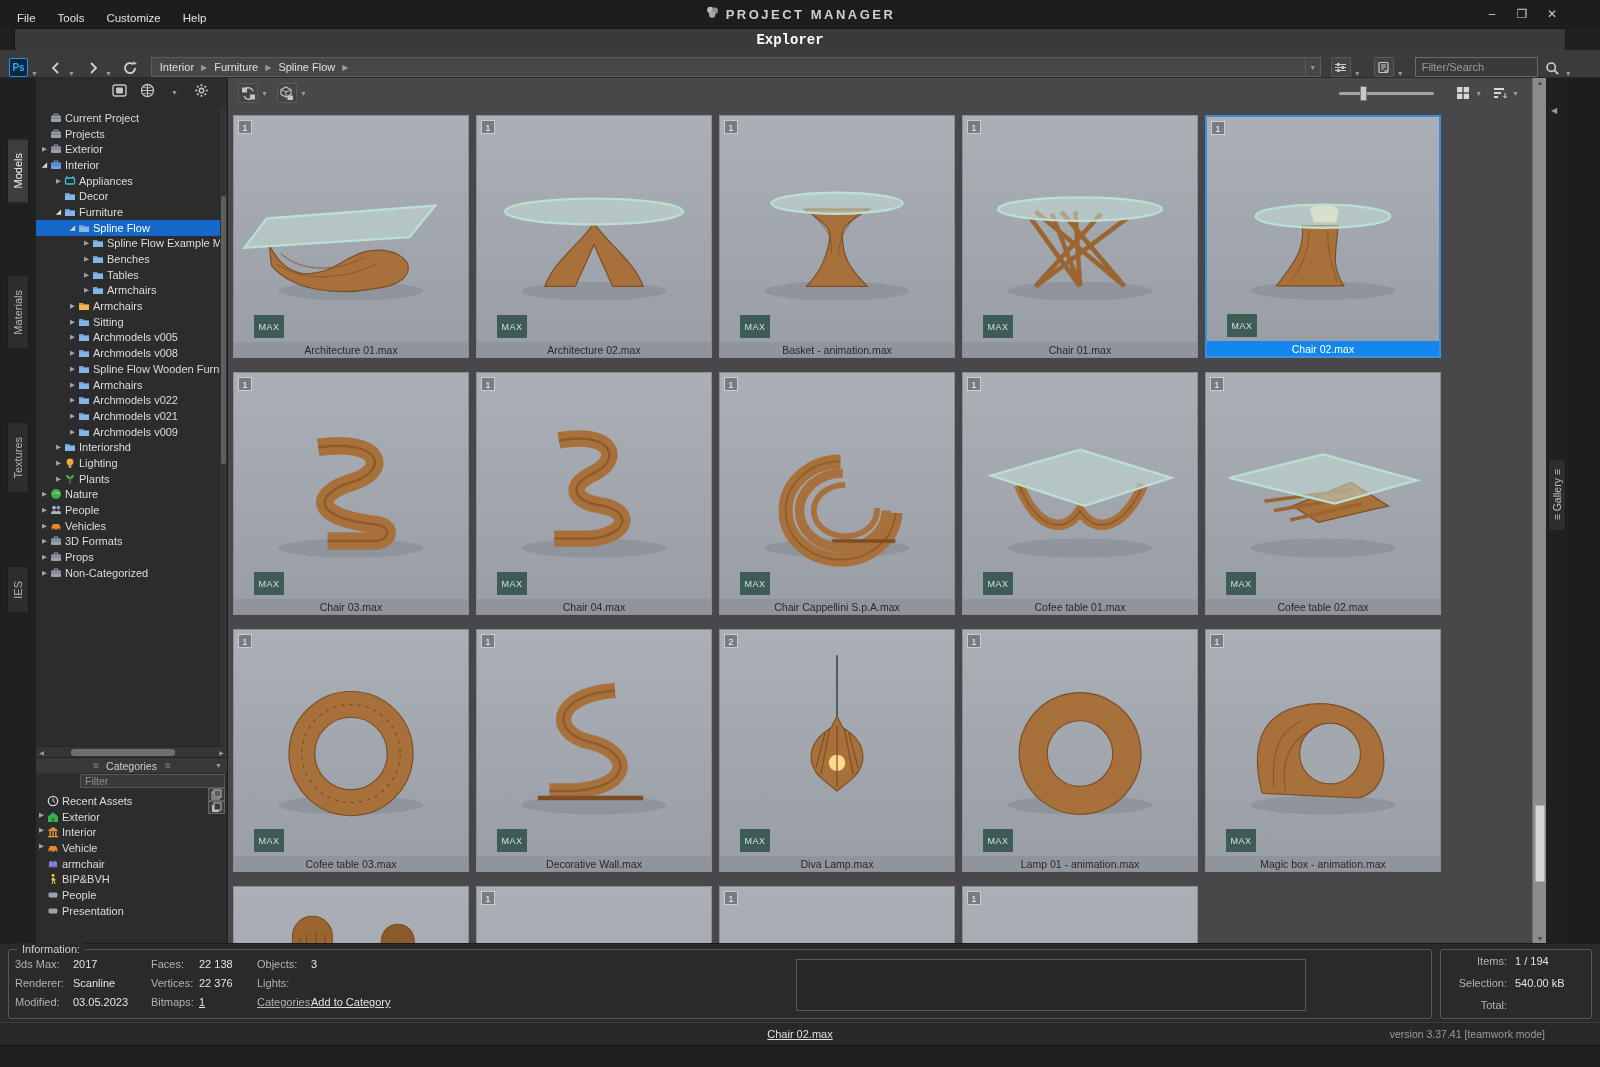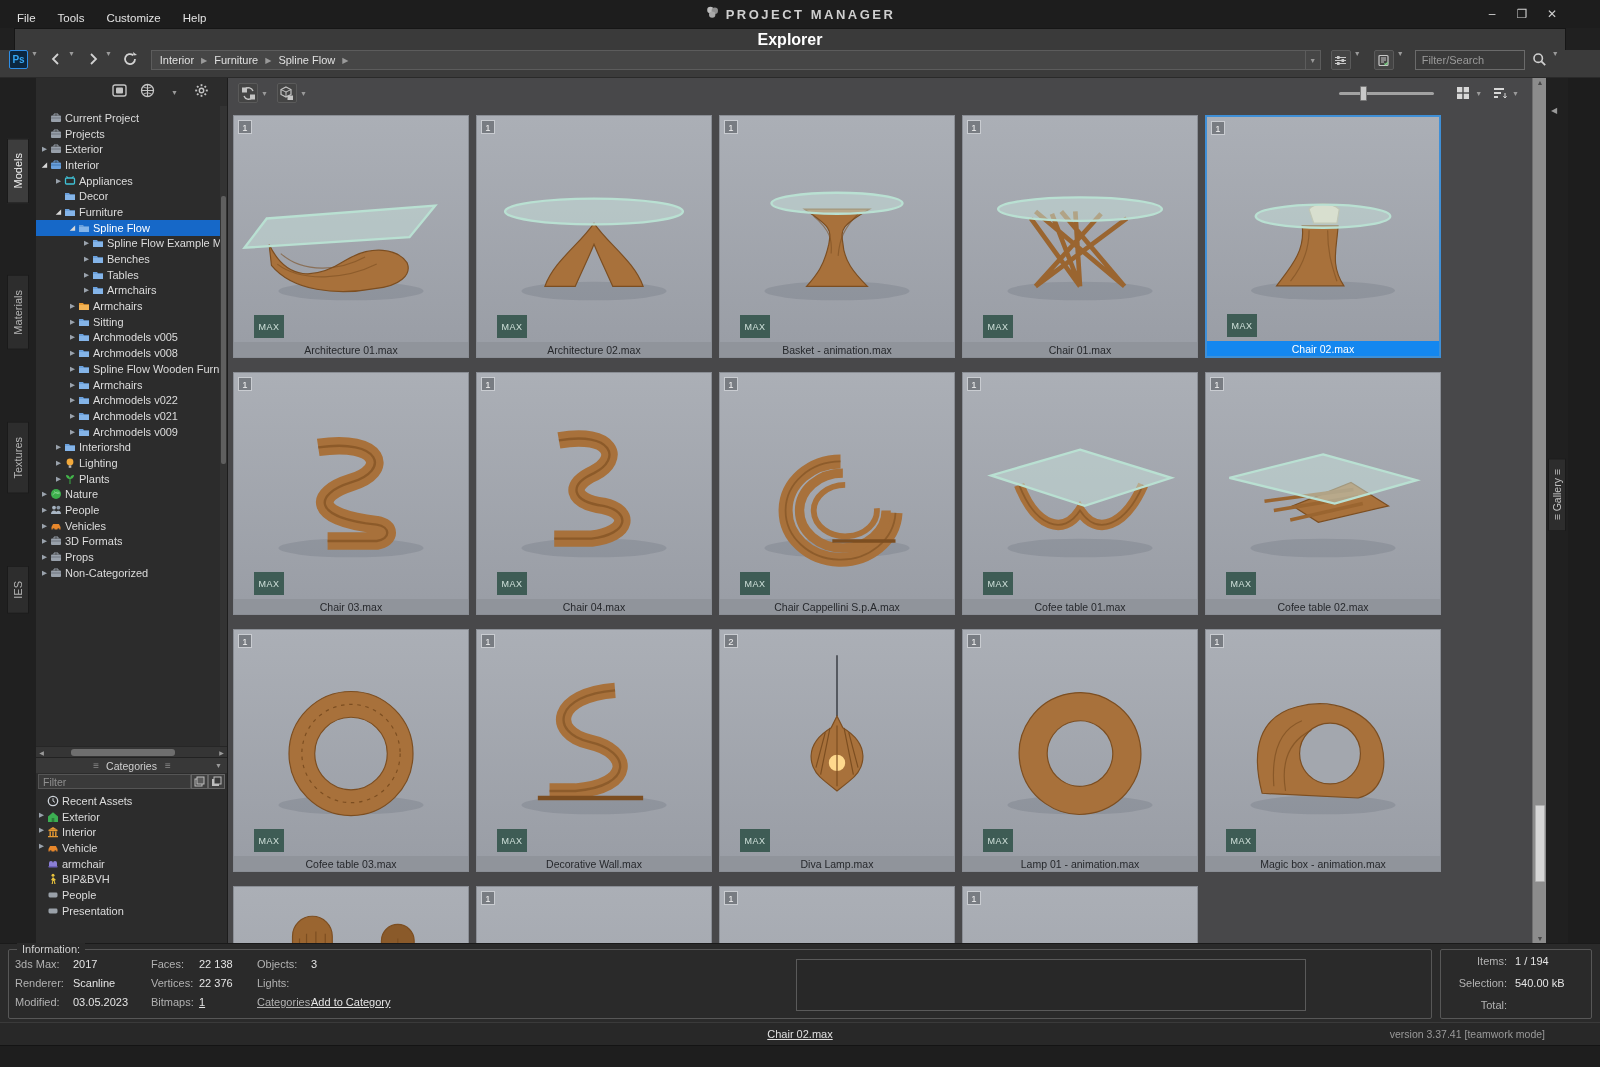--- a/index.html
+++ b/index.html
@@ -10,34 +10,34 @@
   .titlebar{position:absolute;left:0;top:0;width:1600px;height:36px;background:#1d1d1d;display:flex;align-items:center;border-bottom:1px solid #111;}
   .menu-bar{display:flex;gap:4px;padding-left:8px;}
   .menu-item{font-size:11.5px;color:#e3e3e3;padding:3px 9px;cursor:default;}
   .title-center{position:absolute;left:0;right:0;top:0;height:28px;display:flex;align-items:center;justify-content:center;gap:6px;pointer-events:none;}
   .app-title{font-size:13px;font-weight:bold;letter-spacing:2.5px;color:#cfcfcf;}
   .win-controls{position:absolute;right:40px;top:0;height:28px;display:flex;align-items:center;gap:14px;}
   .win-btn{font-size:12px;color:#cfcfcf;width:16px;text-align:center;cursor:default;}
 
   
   .tabbar{position:absolute;left:0;top:28px;width:1600px;height:22px;background:#202020;display:flex;padding:0 34px 0 14px;}
-  .tab{flex:1;display:flex;align-items:center;justify-content:center;font-size:16px;color:#9e9e9e;background:#242424;border:1px solid #161616;border-bottom:none;}
+  .tab{flex:1;display:flex;align-items:center;justify-content:center;font-size:14px;color:#9e9e9e;background:#242424;border:1px solid #161616;border-bottom:none;font-family:Liberation Mono, monospace;}
   .tab.active{background:#3a3a3a;color:#fff;font-weight:bold;}
 
   
-  .toolbar{position:absolute;left:0;top:50px;width:1600px;height:28px;background:#3b3b3b;display:flex;align-items:flex-start;border-bottom:1px solid #2a2a2a;}
+  .toolbar{position:absolute;left:0;top:50px;width:1600px;height:28px;background:#3b3b3b;display:flex;align-items:flex-end;border-bottom:1px solid #2a2a2a;}
   .ps-btn{width:19px;height:19px;margin-left:9px;background:#0b2740;border:1px solid #2e8fe8;color:#35a7f4;font-size:10px;font-weight:bold;display:flex;align-items:center;justify-content:center;border-radius:2px;}
   .caret{font-size:7px;color:#9a9a9a;margin:0 3px;}
   .navbtn{width:18px;height:18px;display:flex;align-items:center;justify-content:center;margin-left:6px;}
   .breadcrumb{height:20px;flex:0 0 auto;width:1155px;margin-left:12px;background:#464646;border:1px solid #5c5c5c;display:flex;align-items:center;padding:0 8px;gap:7px;}
   .crumb{font-size:11px;color:#e0e0e0;}
   .crumb-sep{font-size:8px;color:#9a9a9a;}
   .bc-drop{width:15px;height:20px;background:#464646;border:1px solid #5c5c5c;border-left:none;display:flex;align-items:center;justify-content:center;}
   .tool-icon-btn{width:20px;height:20px;margin-left:10px;background:#444;border:1px solid #5a5a5a;border-radius:2px;display:flex;align-items:center;justify-content:center;}
-  .search-box{height:20px;width:110px;margin-left:8px;background:#3a3a3a;border:1px solid #6a6a6a;color:#ddd;font-size:11px;padding:0 6px;}
+  .search-box{height:20px;width:123px;margin-left:8px;background:#3a3a3a;border:1px solid #6a6a6a;color:#ddd;font-size:11px;padding:0 6px;}
   .search-box::placeholder{color:#9a9a9a;}
 
   
   .main{position:absolute;left:0;top:78px;width:1600px;height:865px;display:flex;}
   .rail-left{width:36px;background:#202020;display:flex;flex-direction:column;align-items:center;padding-top:60px;gap:0;}
   .rail-tab{writing-mode:vertical-rl;transform:rotate(180deg);font-size:11px;color:#b5b5b5;background:#2d2d2d;border:1px solid #1a1a1a;padding:14px 3px;width:22px;display:flex;align-items:center;justify-content:center;margin-bottom:72px;}
   .rail-tab.active{background:#3d3d3d;color:#efefef;}
   .rail-right{width:22px;background:#202020;position:relative;}
   .rail-right .gal{position:absolute;top:380px;left:2px;writing-mode:vertical-rl;transform:rotate(180deg);font-size:10.5px;color:#c0c0c0;background:#2d2d2d;border:1px solid #1a1a1a;padding:10px 2px;width:18px;text-align:center;}
   .rail-right .collapse{position:absolute;top:28px;left:5px;font-size:8px;color:#9a9a9a;}
@@ -55,21 +55,21 @@
   .tw-label{overflow:hidden;text-overflow:clip;}
   .tree-vscroll{position:absolute;right:0;top:0;width:7px;height:640px;background:#333;}
   .tree-vscroll .thumb{position:absolute;left:1px;width:5px;top:14%;height:42%;background:#5f5f5f;border-radius:2px;}
   .hscroll{height:11px;background:#353535;border-top:1px solid #262626;display:flex;align-items:center;position:relative;}
   .hscroll .arr{width:11px;font-size:6px;color:#9a9a9a;text-align:center;}
   .hscroll .track{flex:1;height:7px;position:relative;}
   .hscroll .thumb{position:absolute;left:14%;width:62%;top:0;height:7px;background:#6e6e6e;border-radius:3px;}
   .cat-header{height:16px;background:#383838;border-top:1px solid #222;display:flex;align-items:center;justify-content:center;gap:8px;font-size:10.5px;color:#cfcfcf;position:relative;}
   .cat-header .grip{color:#8a8a8a;font-size:10px;letter-spacing:-1px;}
   .cat-header .dd{position:absolute;right:5px;font-size:7px;color:#9a9a9a;}
-  .filter-row{height:19px;display:flex;align-items:flex-start;padding:1px 2px;gap:0;}
+  .filter-row{height:19px;display:flex;align-items:flex-end;padding:1px 2px;gap:0;flex-direction:column;}
   .filter-input{flex:1;height:15px;background:#3a3a3a;border:1px solid #555;color:#ddd;font-size:10.5px;padding:0 4px;min-width:0;}
   .filter-input::placeholder{color:#8f8f8f;}
   .mini-btn{width:17px;height:15px;background:#3f3f3f;border:1px solid #666;display:flex;align-items:center;justify-content:center;}
   .cat-list{flex:1;padding-top:3px;}
   .cat-row{height:15.7px;display:flex;align-items:flex-start;font-size:11px;color:#dcdcdc;}
 
   
   .content{width:1304px;background:#48484a;position:relative;overflow:hidden;}
   .content-toolbar{height:30px;display:flex;align-items:center;padding:0 10px;}
   .ct-right{margin-left:auto;display:flex;align-items:center;}

